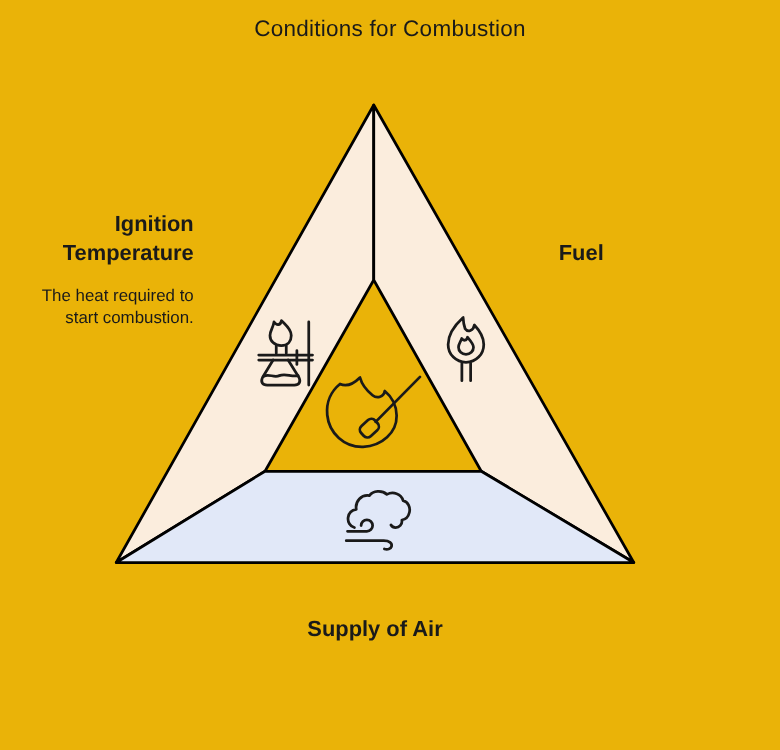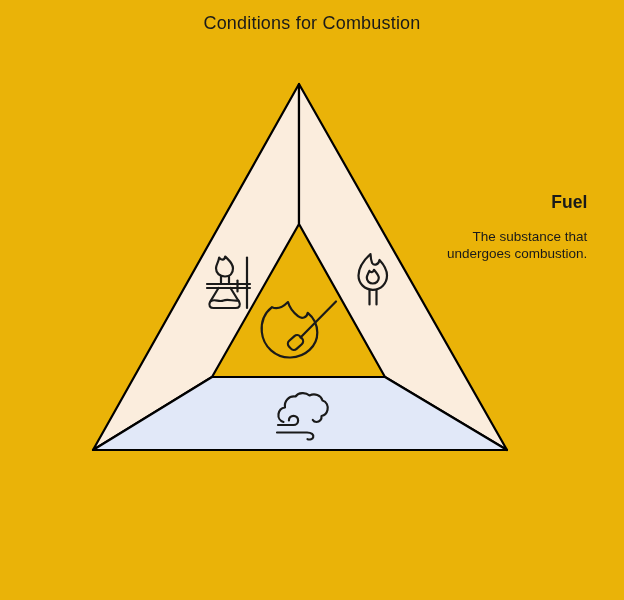--- a/index.html
+++ b/index.html
@@ -95,23 +95,28 @@
       <rect x="-7.5" y="-5.5" width="15" height="11" rx="4" transform="translate(38.5,51.5) rotate(-42)"></rect>
     </g>
 
     <g class="icon" transform="translate(277,389)" stroke="#1a1a1a">
       <path d="M6.5,33 C3,32 1,28.5 1.5,25 C2,21.5 4.5,19 8,18.5 C7,12 12,6.5 18.5,7.5 C21.5,3.5 28.5,3 32.5,6.5 C37.5,4 44,6 45.5,11.5 C49.5,12.5 51.5,17 50.5,21 C49.8,24 47.5,26.5 44.5,27 C45,30.5 42.5,33 39.5,33 C37.8,33 36.5,32.2 35.8,31"></path>
       <path d="M1,36 H16.5 A4.6,4.6 0 1 0 11.9,31.4"></path>
       <path d="M0,43.5 H30 C34.5,43.5 37,45.5 36.2,48.2 C35.6,50.2 33,51 30.5,50.2"></path>
     </g>
   </svg>
 
+  <div class="label label-ignition">
+    <div class="heading">Ignition
+Temperature</div>
+    <div class="desc">The heat required to
+start combustion.</div>
+  </div>
 
   <div class="label label-fuel">
     <div class="heading">Fuel</div>
-    <div class="desc">The substance that
-undergoes combustion.</div>
   </div>
 
   <div class="label label-air">
+    <div class="heading">Supply of Air</div>
   </div>
 
 </div>
 
 </body></html>

